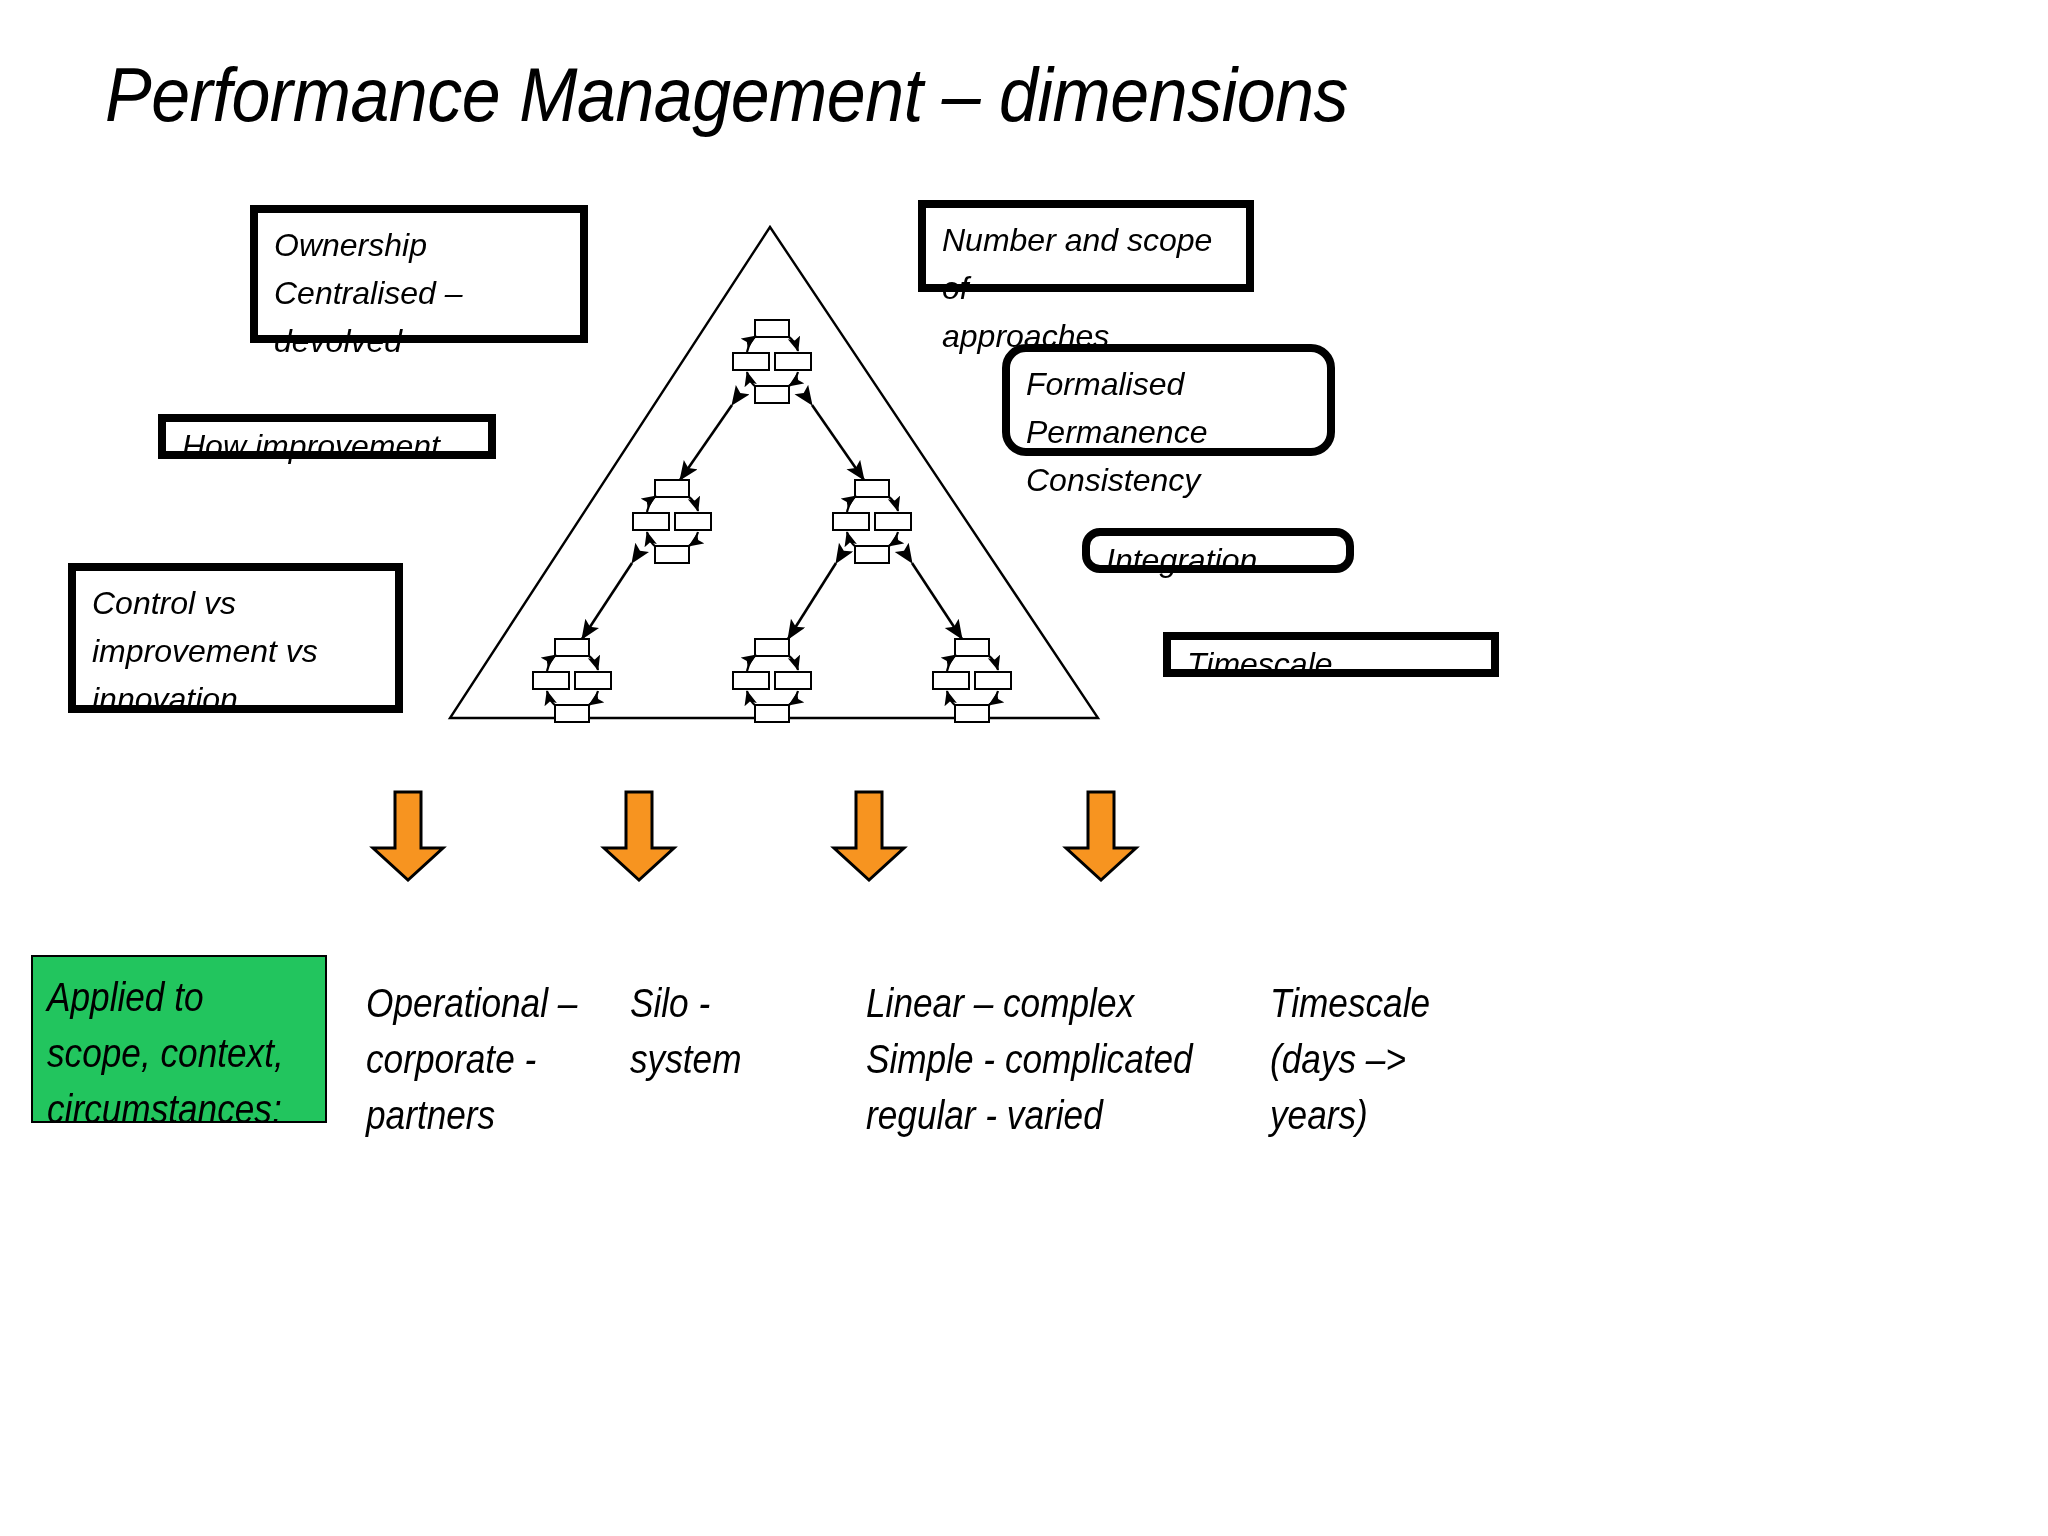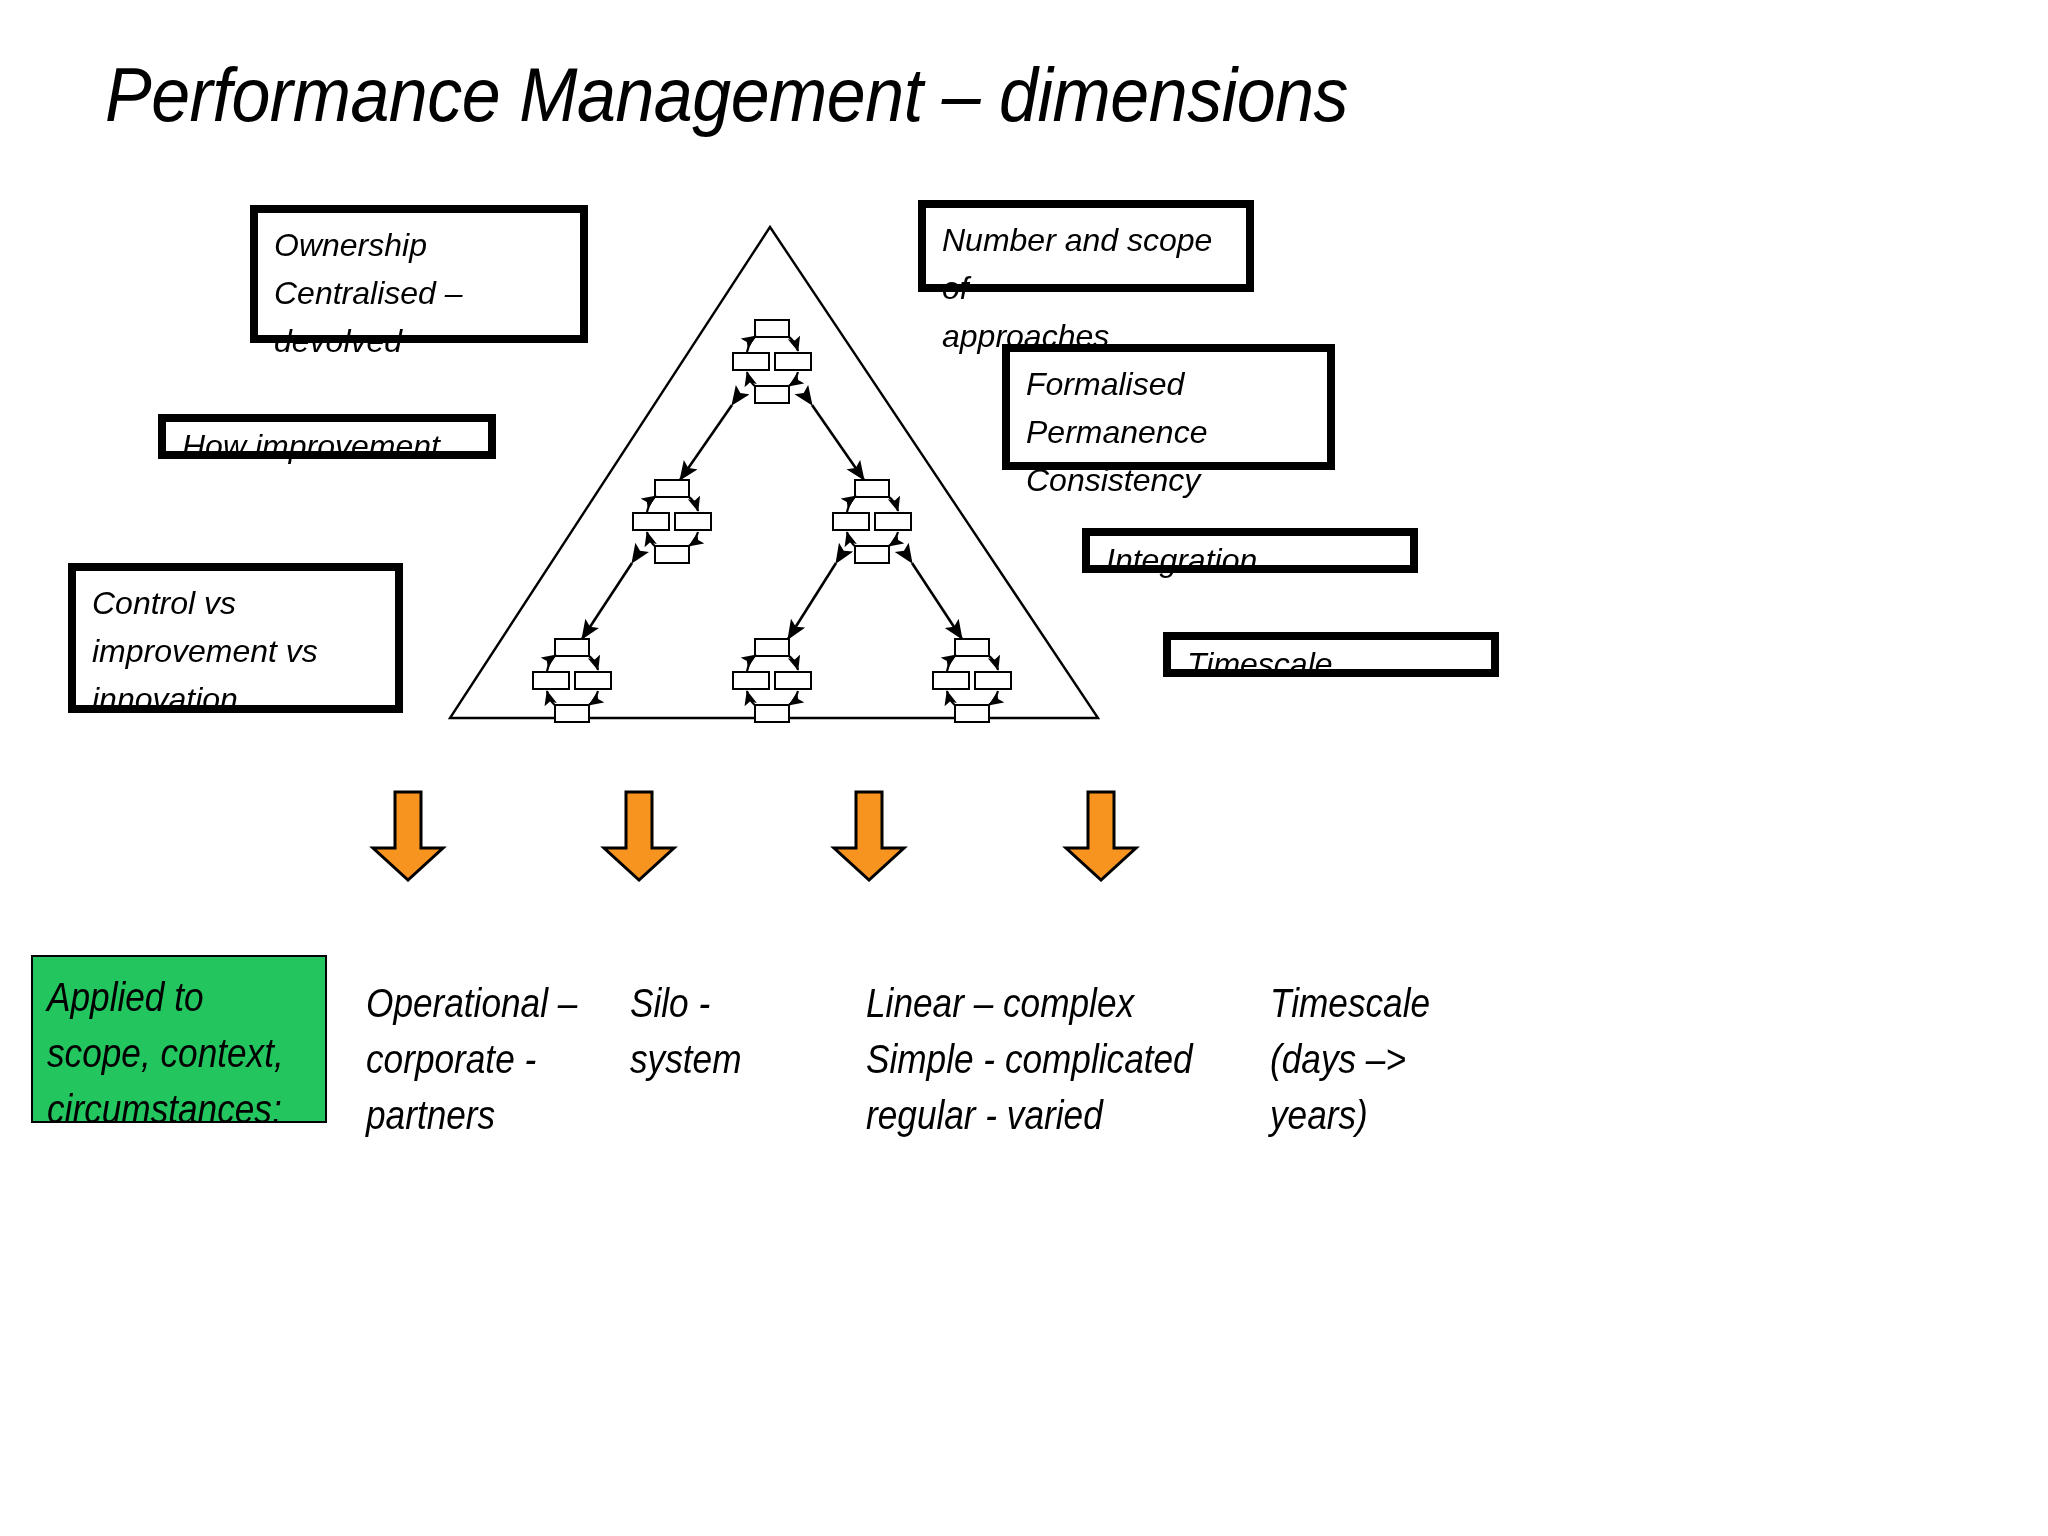--- a/index.html
+++ b/index.html
@@ -32,22 +32,22 @@
     line-height:48px;
     padding:8px 16px 10px 16px;
     white-space:pre-line;
   }
 
   .box-ownership   {left:250px;  top:205px;  width:338px; height:138px;}
   .box-prescriptive{left:158px;  top:414px;  width:338px; height:45px;  padding-top:4px;padding-bottom:4px;line-height:40px;}
   .box-control     {left:68px;   top:563px;  width:335px; height:150px;}
 
   .box-number      {left:918px;  top:200px;  width:336px; height:92px;}
-  .box-formalised  {left:1002px; top:344px;  width:333px; height:126px;}
-  .box-integration {left:1082px; top:528px;  width:336px; height:45px;  padding-top:4px;padding-bottom:13px;line-height:40px;}
+  .box-formalised  {left:1002px; top:344px;  width:333px; height:112px;border-radius:24px;}
+  .box-integration {left:1082px; top:528px;  width:272px; height:45px;  padding-top:4px;padding-bottom:13px;line-height:40px;border-radius:18px;}
   .box-timescale   {left:1163px; top:632px;  width:336px; height:45px;  padding-top:4px;padding-bottom:4px;line-height:40px;}
 
   
   .diagram{position:absolute;left:440px;top:215px;width:680px;height:520px;}
   .diagram svg{display:block;}
 
   
   .arrows-row{position:absolute;left:0;top:790px;width:2048px;height:100px;}
   .orange-arrow{position:absolute;top:0;width:78px;height:92px;}
   .orange-arrow svg{display:block;width:78px;height:92px;}

